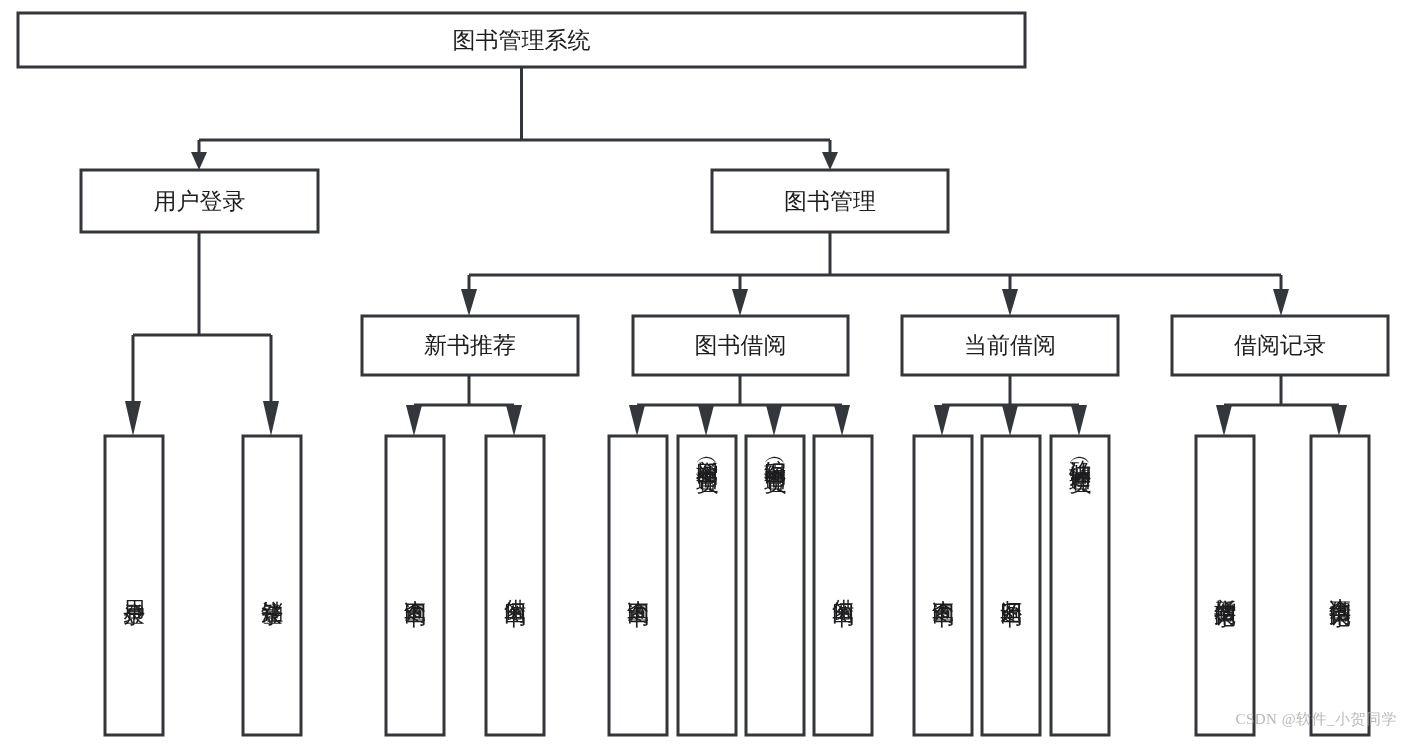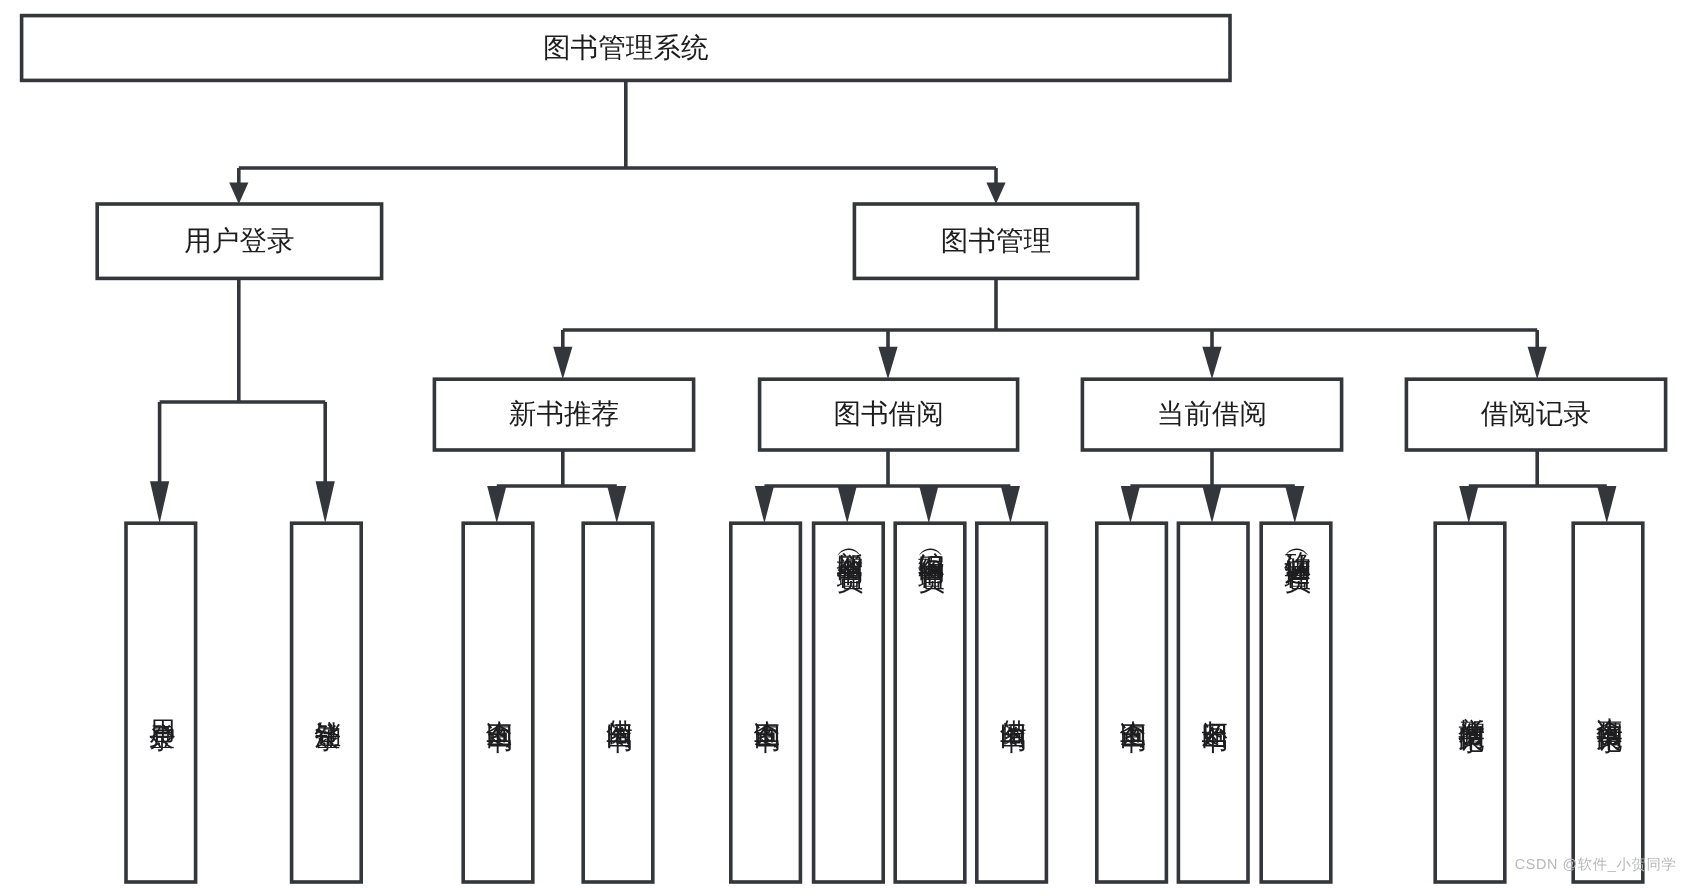--- a/index.html
+++ b/index.html
@@ -67,22 +67,22 @@
     color: #1d1d1f;
     writing-mode: vertical-rl;
     text-orientation: upright;
     letter-spacing: 2px;
     white-space: nowrap;
   }
   .watermark {
     position: absolute;
     right: 8px;
     bottom: 4px;
-    font-family: Liberation Sans, sans-serif;
-    font-size: 12px;
+    font-family: Liberation Serif, serif;
+    font-size: 15px;
     color: #b9b9b9;
     letter-spacing: 0.5px;
     user-select: none;
   }
 </style>
 </head>
 <body>
 
 <div id="diagram-root">
 

